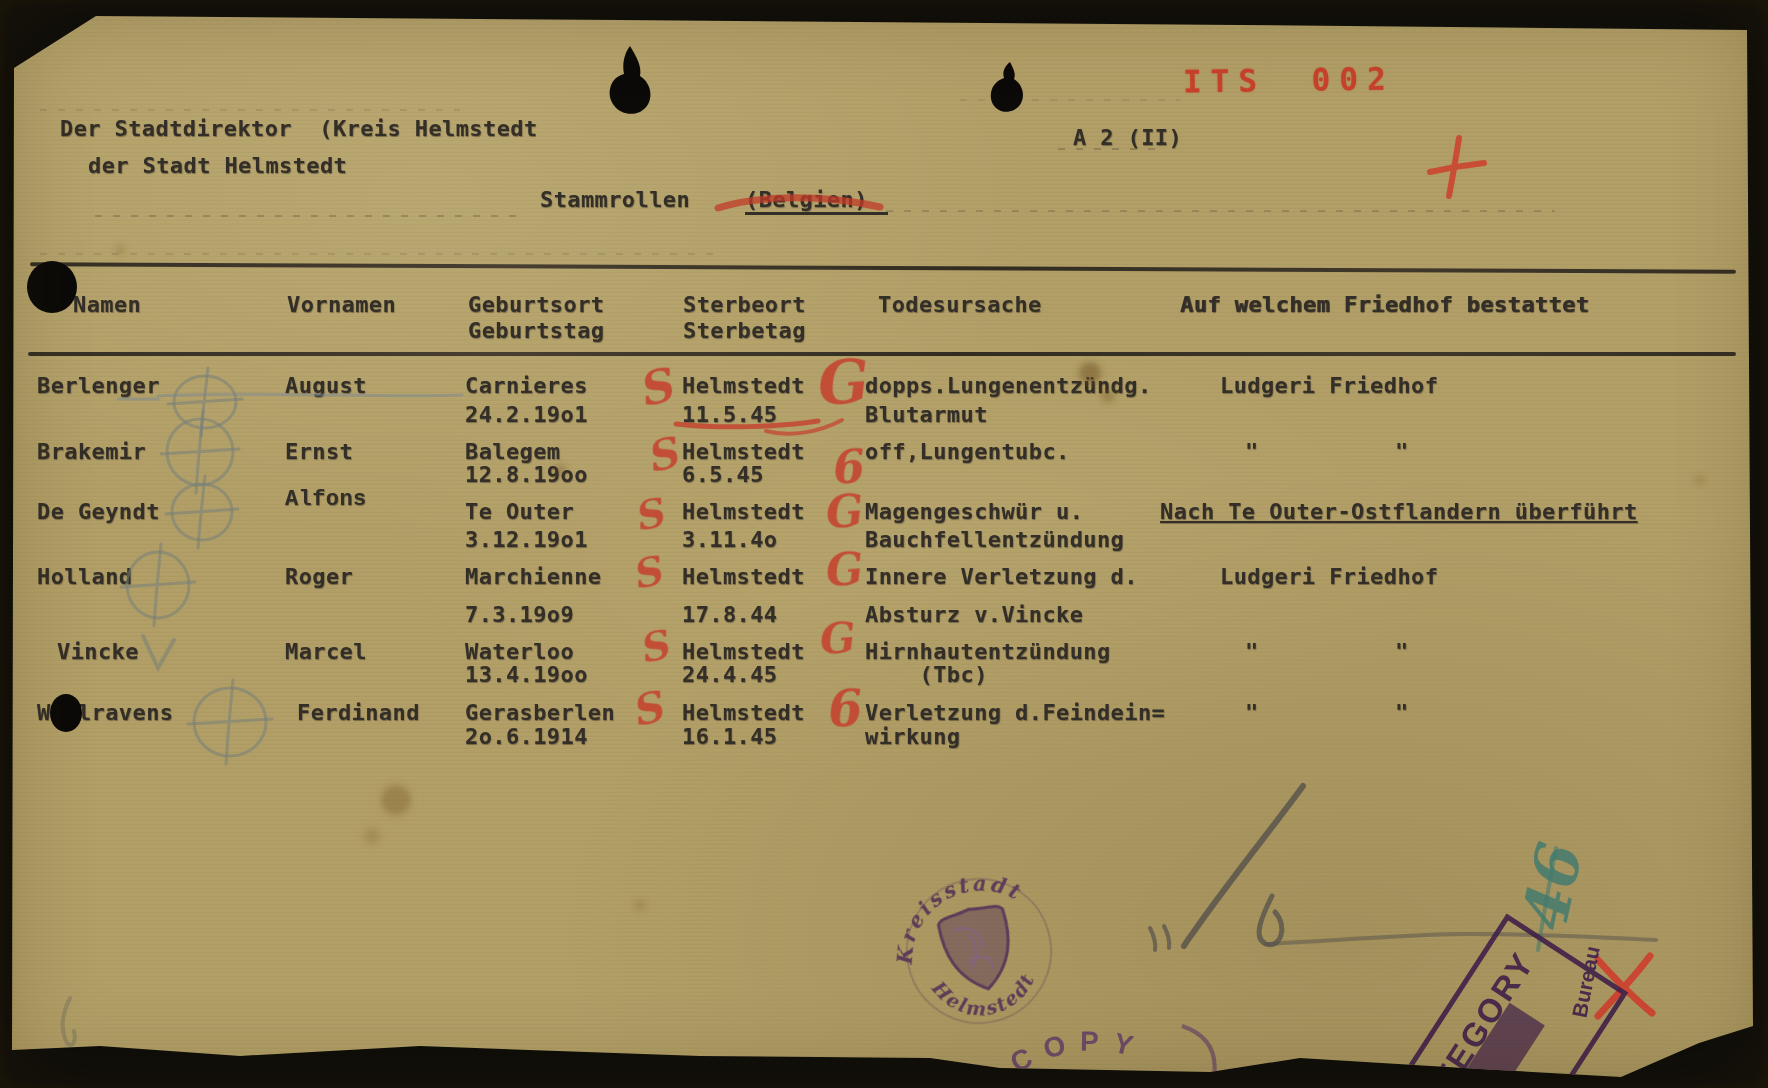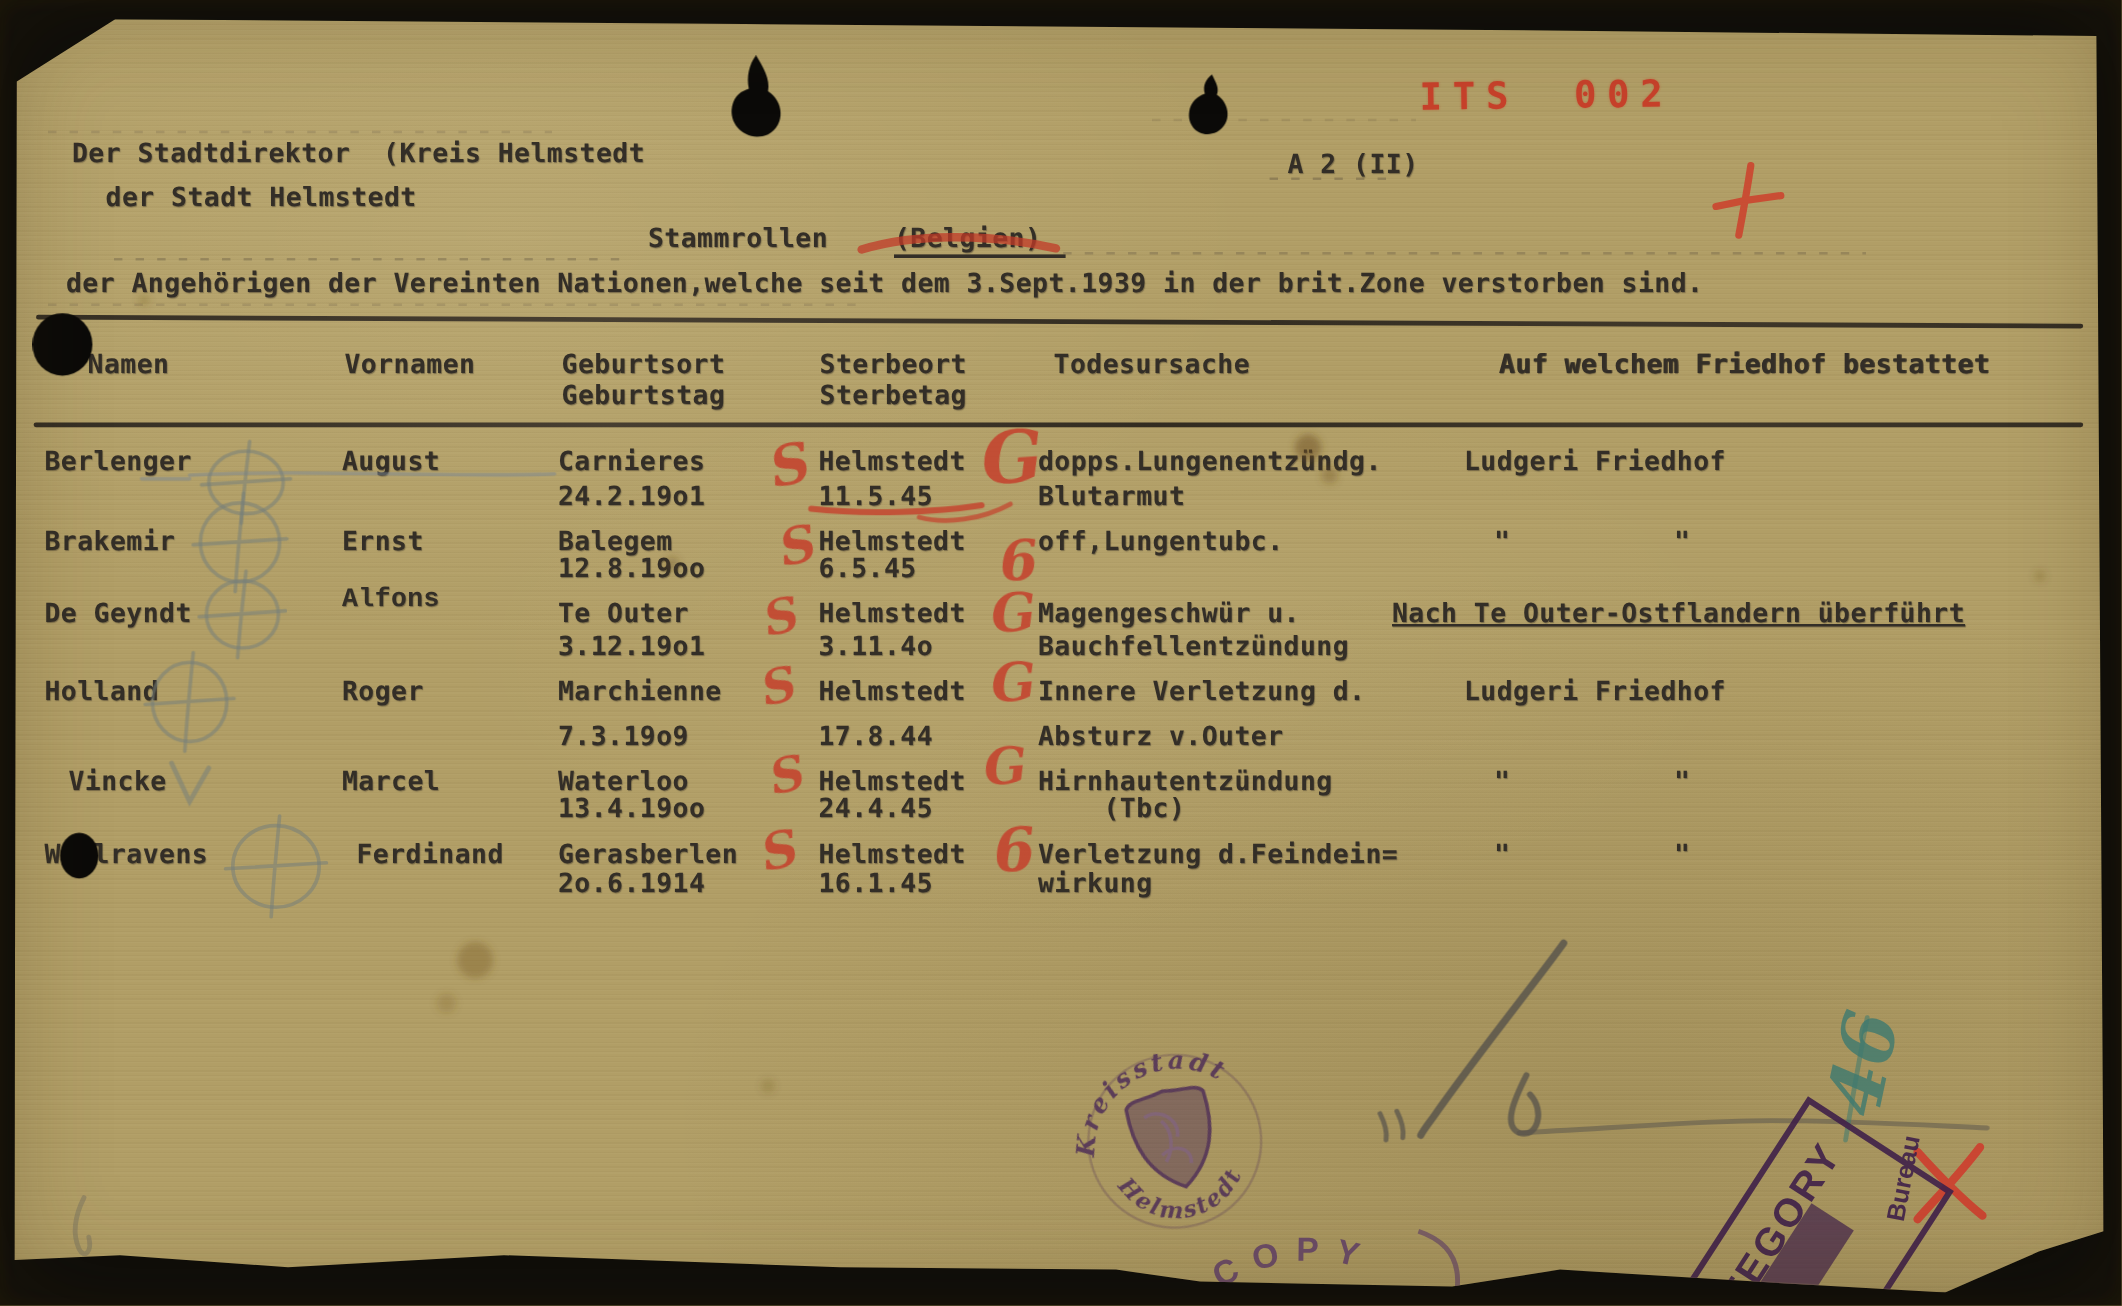--- a/index.html
+++ b/index.html
@@ -37,33 +37,32 @@
 
 <div id="paper">
 
   <div class="tw" style="left:60px;top:117px;">Der Stadtdirektor  (Kreis Helmstedt</div>
   <div class="tw" style="left:44px;top:154px;margin-left:44px;">der Stadt Helmstedt</div>
   <div class="its">ITS 002</div>
   <div class="tw" style="left:1073px;top:126px;">A 2 (II)</div>
 
   <div class="tw" style="left:540px;top:188px;">Stammrollen</div>
   <div class="tw underlined" style="left:745px;top:188px;">(Belgien)</div>
-  <div class="tw" style="left:55px;top:225px;">der Angehörigen der Vereinten Nationen,welche seit dem 3.Sept.1939 in der brit.Zone verstorben sind.</div>
 
   <div class="rule" style="left:30px;top:266px;width:1706px;transform:rotate(0.25deg);"></div>
   <div class="rule" style="left:28px;top:352px;width:1708px;"></div>
 
   <div class="tw" style="left:73px;top:293px;">Namen</div>
   <div class="tw" style="left:287px;top:293px;">Vornamen</div>
   <div class="tw" style="left:468px;top:293px;">Geburtsort</div>
   <div class="tw" style="left:468px;top:319px;">Geburtstag</div>
   <div class="tw" style="left:683px;top:293px;">Sterbeort</div>
   <div class="tw" style="left:683px;top:319px;">Sterbetag</div>
   <div class="tw" style="left:878px;top:293px;">Todesursache</div>
-  <div class="tw" style="left:1249px;top:293px;text-shadow:1px 0 0 rgba(46,40,33,.7),0.6px 0.8px 0.9px rgba(46,40,33,.45);">Auf welchem Friedhof bestattet</div>
+  <div class="tw" style="left:1180px;top:293px;text-shadow:1px 0 0 rgba(46,40,33,.7),0.6px 0.8px 0.9px rgba(46,40,33,.45);">Auf welchem Friedhof bestattet</div>
 
   <div id="rows-layer">
       <div class="tw" style="left: 37px; top: 374px;">Berlenger</div>
       <div class="tw" style="left: 285px; top: 374px;">August</div>
       <div class="tw" style="left: 465px; top: 374px;">Carnieres</div>
       <div class="tw" style="left: 465px; top: 403px;">24.2.19o1</div>
       <div class="tw" style="left: 682px; top: 374px;">Helmstedt</div>
       <div class="tw" style="left: 682px; top: 403px;">11.5.45</div>
       <div class="tw" style="left: 865px; top: 374px;">dopps.Lungenentzündg.</div>
       <div class="tw" style="left: 865px; top: 403px;">Blutarmut</div>
@@ -91,21 +90,21 @@
       <div class="tw" style="left: 1160px; top: 500px; text-decoration: underline;">Nach Te Outer-Ostflandern überführt</div>
       <span class="pen" style="left: 637px; top: 494px; font-size: 40px; transform: rotate(-12deg);">S</span>
       <span class="pen" style="left: 826px; top: 490px; font-size: 44px; transform: rotate(-4deg);">G</span>
       <div class="tw" style="left: 37px; top: 565px;">Holland</div>
       <div class="tw" style="left: 285px; top: 565px;">Roger</div>
       <div class="tw" style="left: 465px; top: 565px;">Marchienne</div>
       <div class="tw" style="left: 465px; top: 603px;">7.3.19o9</div>
       <div class="tw" style="left: 682px; top: 565px;">Helmstedt</div>
       <div class="tw" style="left: 682px; top: 603px;">17.8.44</div>
       <div class="tw" style="left: 865px; top: 565px;">Innere Verletzung d.</div>
-      <div class="tw" style="left: 865px; top: 603px;">Absturz v.Outer</div>
+      <div class="tw" style="left: 865px; top: 603px;">Absturz v.Vincke</div>
       <div class="tw" style="left: 1220px; top: 565px;">Ludgeri Friedhof</div>
       <span class="pen" style="left: 635px; top: 552px; font-size: 40px; transform: rotate(-12deg);">S</span>
       <span class="pen" style="left: 826px; top: 548px; font-size: 44px; transform: rotate(-4deg);">G</span>
       <div class="tw" style="left: 37px; top: 640px; margin-left: 20px;">Vincke</div>
       <div class="tw" style="left: 285px; top: 640px;">Marcel</div>
       <div class="tw" style="left: 465px; top: 640px;">Waterloo</div>
       <div class="tw" style="left: 465px; top: 663px;">13.4.19oo</div>
       <div class="tw" style="left: 682px; top: 640px;">Helmstedt</div>
       <div class="tw" style="left: 682px; top: 663px;">24.4.45</div>
       <div class="tw" style="left: 865px; top: 640px;">Hirnhautentzündung</div>

